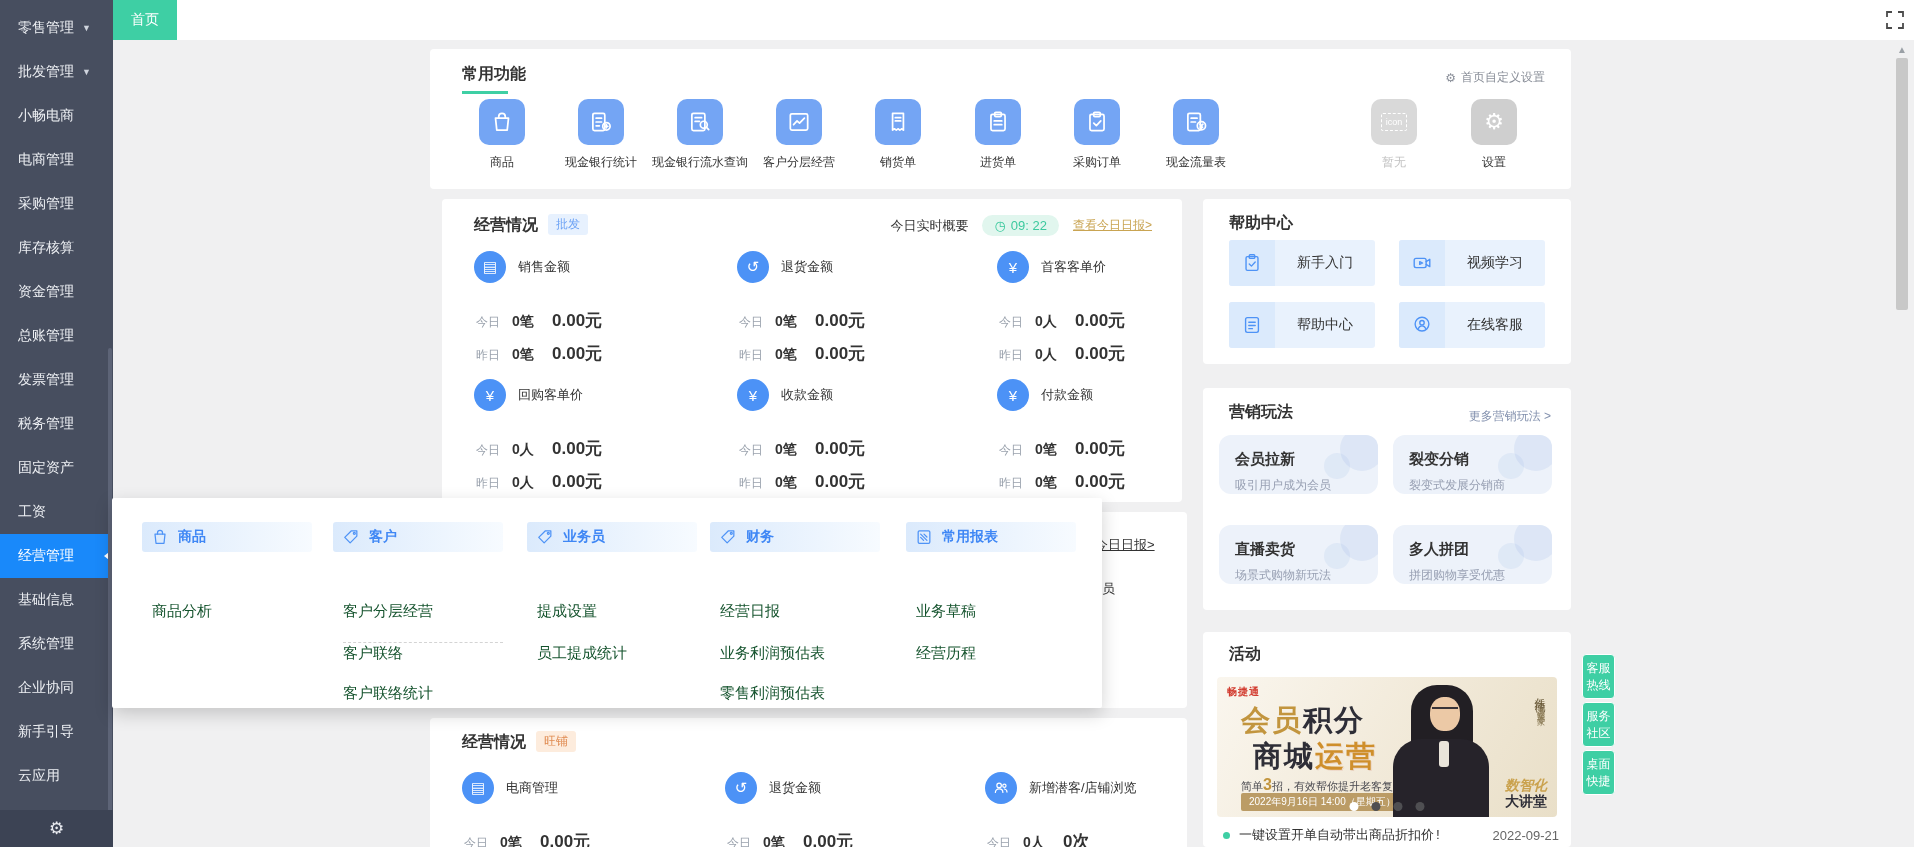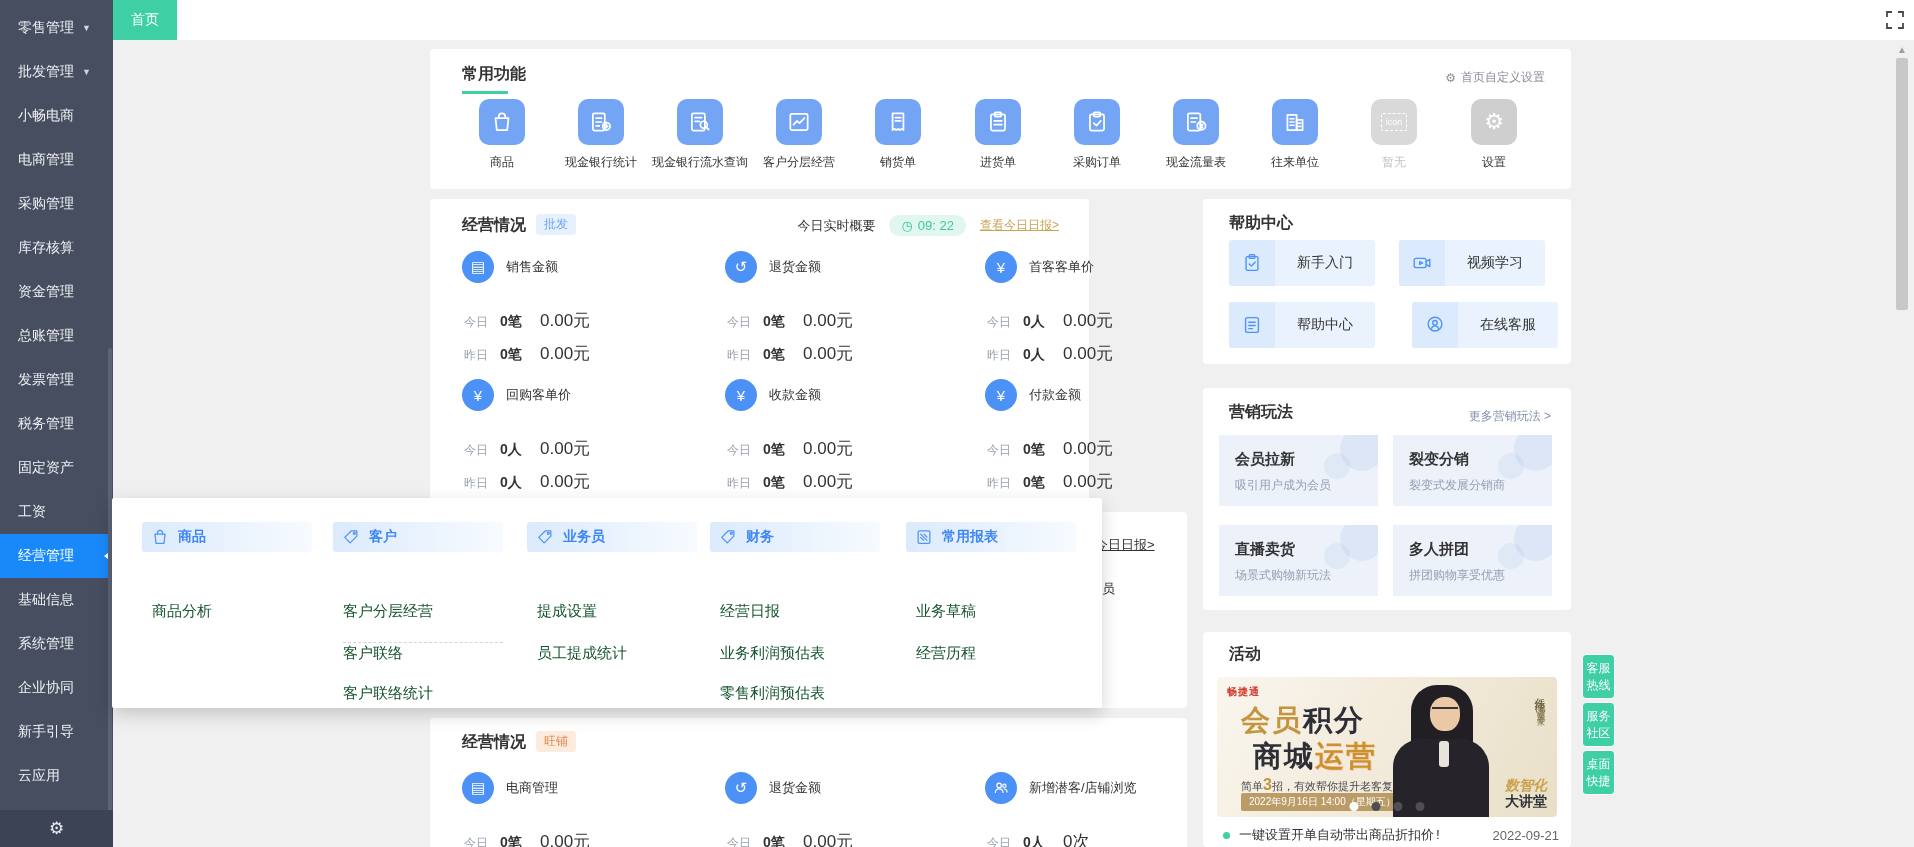--- a/index.html
+++ b/index.html
@@ -52,28 +52,28 @@
   .mhead{display:flex;align-items:center;height:32px;}
   .mcircle{width:32px;height:32px;border-radius:50%;background:#4c92f6;color:#fff;flex:0 0 32px;
     display:flex;align-items:center;justify-content:center;font-size:15px;}
   .mcircle svg{width:18px;height:18px;stroke:#fff;fill:none;stroke-width:1.6;stroke-linecap:round;}
   .mname{margin-left:12px;font-size:13px;color:#333;white-space:nowrap;}
   .mrow{display:flex;align-items:baseline;margin-left:2px;}
   .mrow.first{margin-top:26px;}
   .mrow + .mrow{margin-top:10px;}
   .mrow .lbl{font-size:12px;color:#9aa2ad;width:36px;}
   .mrow .cnt{font-size:14px;color:#333;font-weight:700;width:40px;}
-  .mrow .amt{font-size:17px;color:#333;font-weight:400;}
+  .mrow .amt{font-size:17px;color:#333;font-weight:700;}
   
   .help-card{position:absolute;width:146px;height:46px;background:#e9f2fd;border-radius:3px;display:flex;cursor:pointer;}
   .help-ic{width:46px;height:46px;background:#dbeafc;border-radius:3px 0 0 3px;display:flex;align-items:center;justify-content:center;}
   .help-ic svg{width:22px;height:22px;stroke:#4e93f6;fill:none;stroke-width:1.5;stroke-linecap:round;stroke-linejoin:round;}
   .help-lb{flex:1;display:flex;align-items:center;justify-content:center;font-size:14px;color:#333;}
   
-  .mk-card{position:absolute;width:159px;height:71px;background:#edf2fa;border-radius:0;overflow:hidden;cursor:pointer;}
+  .mk-card{position:absolute;width:159px;height:59px;background:#edf2fa;border-radius:12px;overflow:hidden;cursor:pointer;}
   .mk-title{position:absolute;left:16px;top:15px;font-size:15px;font-weight:700;color:#333;}
   .mk-desc{position:absolute;left:16px;top:42px;font-size:12px;color:#98a0b3;}
   .mk-mark{position:absolute;right:-6px;top:-8px;width:44px;height:44px;border-radius:50%;background:rgba(150,180,230,.18);}
   .mk-mark:after{content:"";position:absolute;left:-16px;top:26px;width:26px;height:26px;border-radius:50%;background:rgba(150,180,230,.15);}
   .more-link{position:absolute;right:20px;top:20px;font-size:12px;color:#8290ad;cursor:pointer;}
   
   #banner{position:absolute;left:14px;top:45px;width:340px;height:140px;border-radius:4px;overflow:hidden;
     background:linear-gradient(120deg,#faf6ee 0%,#f1e9d8 55%,#e9dfc8 100%);cursor:pointer;}
   #banner .brand{position:absolute;left:10px;top:8px;color:#d23a2e;font-size:10px;font-weight:700;letter-spacing:1px;}
   .bh1{position:absolute;left:24px;top:24px;font-size:29px;font-weight:800;letter-spacing:2px;}
@@ -273,48 +273,38 @@
     <div class="qtile">
         <svg viewBox="0 0 24 24">
           <rect x="4.5" y="4" width="11.5" height="16" rx="1.5"></rect>
           <path d="M7.5 8.5h5.5M7.5 12h4"></path>
           <circle cx="17" cy="15.5" r="3.8"></circle>
           <path d="M15.6 14l1.4 1.6L18.4 14M17 15.6V18M16 16.8h2"></path>
         </svg>
       </div>
     <div class="qlabel">现金流量表</div>
   </div>
-  <div class="qitem" style="left:865px">
-    <div class="qtile">
-        <svg viewBox="0 0 24 24">
-          <rect x="5" y="5.5" width="8.5" height="14"></rect>
-          <rect x="13.5" y="10" width="5.5" height="9.5"></rect>
-          <path d="M7.5 9h3.5M7.5 12h3.5M7.5 15h3.5M15.2 13h2M15.2 16h2"></path>
-        </svg>
-      </div>
-    <div class="qlabel">往来单位</div>
-  </div>
   <div class="qitem" style="left:964px">
     <div class="qtile gray">
         <span class="ph">icon</span>
       </div>
     <div class="qlabel gray">暂无</div>
   </div>
   <div class="qitem" style="left:1064px">
     <div class="qtile gray2">⚙</div>
     <div class="qlabel">设置</div>
   </div>
 </div>
 
 <div class="card" style="left:430px;top:512px;width:757px;height:196px">
   <span class="sliver-text gold-link" style="left:665px;top:24px">今日日报&gt;</span>
   <span class="sliver-text" style="left:672px;top:68px">员</span>
 </div>
 
-<div class="card" style="left:430px;top:199px;width:659px;height:303px">
+<div class="card" style="left:442px;top:199px;width:740px;height:303px">
   <div class="card-title" style="left:32px;top:15px">
     <span>经营情况</span><span class="badge blue">批发</span>
   </div>
   <div class="sec-right">
     <span class="summary-lbl">今日实时概要</span>
     <span class="time-pill">
         <span>◷</span>
         <span>09: 22</span>
       </span>
     <span class="gold-link">查看今日日报&gt;</span>
@@ -488,21 +478,21 @@
   </div>
   <div class="help-card" style="left:26px;top:103px">
     <div class="help-ic">
         <svg viewBox="0 0 24 24">
           <rect x="5" y="4" width="14" height="16" rx="2"></rect>
           <path d="M8.5 9h7M8.5 12.5h7M8.5 16h4"></path>
         </svg>
       </div>
     <div class="help-lb">帮助中心</div>
   </div>
-  <div class="help-card" style="left:209px;top:103px">
+  <div class="help-card" style="left:196px;top:103px">
     <div class="help-ic">
         <svg viewBox="0 0 24 24">
           <circle cx="12" cy="11" r="7.5"></circle>
           <circle cx="12" cy="9.5" r="2.4"></circle>
           <path d="M7.8 16.2c.9-2.2 2.4-3.3 4.2-3.3s3.3 1.1 4.2 3.3"></path>
         </svg>
       </div>
     <div class="help-lb">在线客服</div>
   </div>
 </div>

